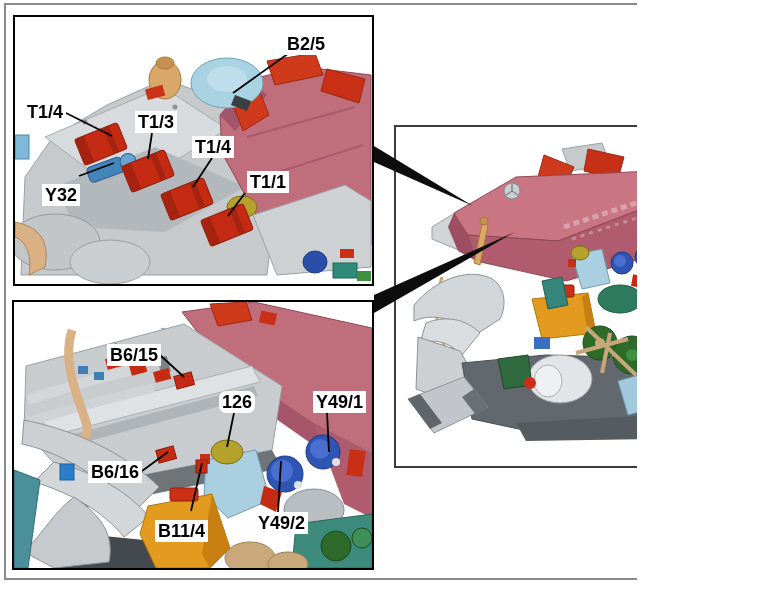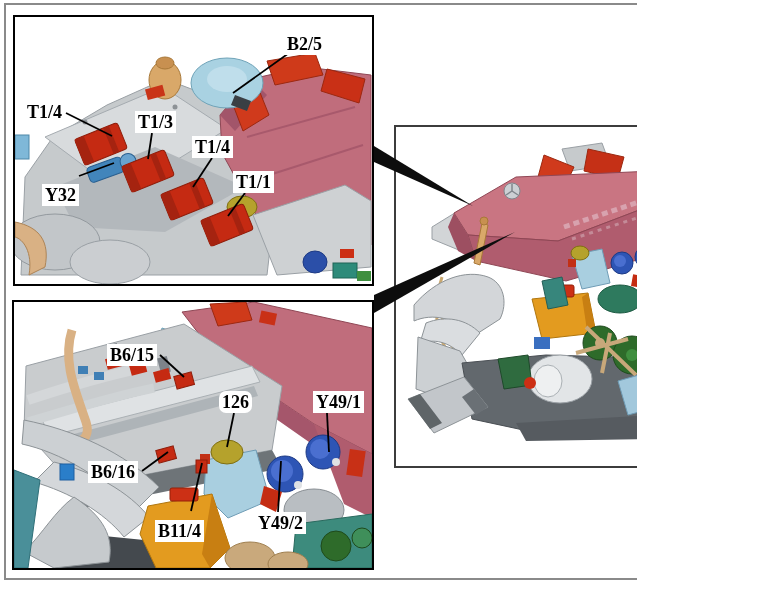--- a/index.html
+++ b/index.html
@@ -1,17 +1,17 @@
 <!DOCTYPE html>
 <html><head>
 <meta charset="utf-8">
 <style>
   html,body{margin:0;padding:0;background:#fff;}
   .page{position:relative;width:637px;height:592px;background:#fff;overflow:hidden;
-        font-family:Liberation Serif, serif;}
+        font-family:Liberation Sans, sans-serif;}
   .page-border{position:absolute;left:4px;top:3px;width:754px;height:573px;
         border:2px solid #8a8a8a;pointer-events:none;}
   .frame{position:absolute;background:#fff;overflow:hidden;box-sizing:border-box;}
   .inset{border:2px solid #000;}
   .inset-top{left:13px;top:15px;width:361px;height:271px;}
   .inset-bottom{left:12px;top:300px;width:362px;height:270px;}
   .frame-right{left:394px;top:125px;width:358px;height:343px;border:2px solid #3c3c3c;}
   .engine-art{position:absolute;left:0;top:0;z-index:1;}
   .leader-layer{position:absolute;left:0;top:0;z-index:2;pointer-events:none;}
   .leader{stroke:#000;stroke-width:1.8px;}
@@ -99,21 +99,21 @@
         <line x1="137" y1="116" x2="133" y2="142" class="leader"></line>
         <line x1="64" y1="159" x2="99" y2="146" class="leader"></line>
         <line x1="197" y1="141" x2="178" y2="170" class="leader"></line>
         <line x1="230" y1="176" x2="213" y2="199" class="leader"></line>
       </svg>
   <div class="callout" style="left: 269px; top: 16px;">B2/5</div>
       <div class="callout" style="left: 9px; top: 84px;">T1/4</div>
       <div class="callout" style="left: 120px; top: 94px;">T1/3</div>
       <div class="callout" style="left: 27px; top: 167px;">Y32</div>
       <div class="callout" style="left: 177px; top: 119px;">T1/4</div>
-      <div class="callout" style="left: 218px; top: 154px;">T1/1</div>
+      <div class="callout" style="left: 232px; top: 154px;">T1/1</div>
     </div>
 
   <div class="frame inset inset-bottom">
     <svg class="engine-art" width="358" height="266" viewBox="0 0 358 266">
       <g>
         <path d="M168,10 L240,0 L358,26 L358,152 L300,122 L205,58 Z" fill="#c06d7c" stroke="#8f4755"></path>
         <path d="M205,58 L300,122 L358,152 L358,172 L295,140 L198,72 Z" fill="#a5566b"></path>
         <path d="M196,2 L232,0 L238,18 L204,24 Z" fill="#cf3a1a" stroke="#9c2810"></path>
         <rect x="246" y="10" width="16" height="12" fill="#c93016" transform="rotate(12 254 16)"></rect>
       </g>

